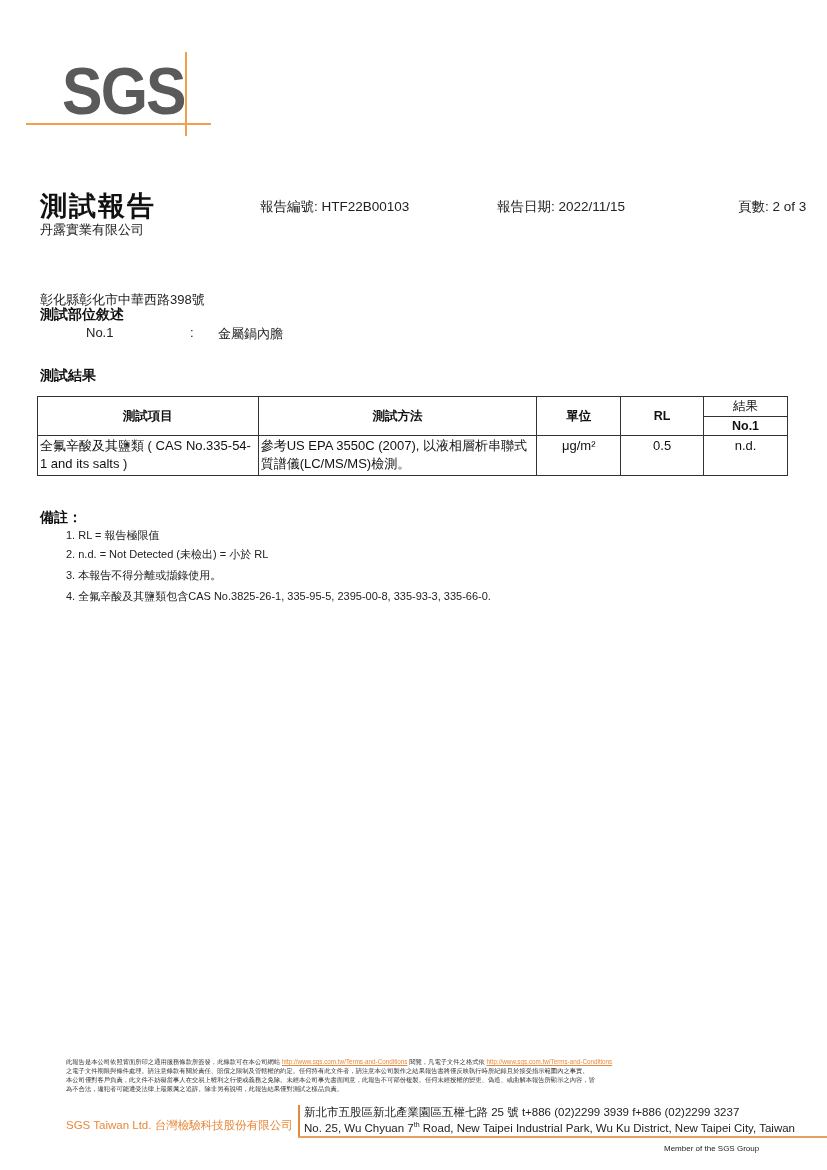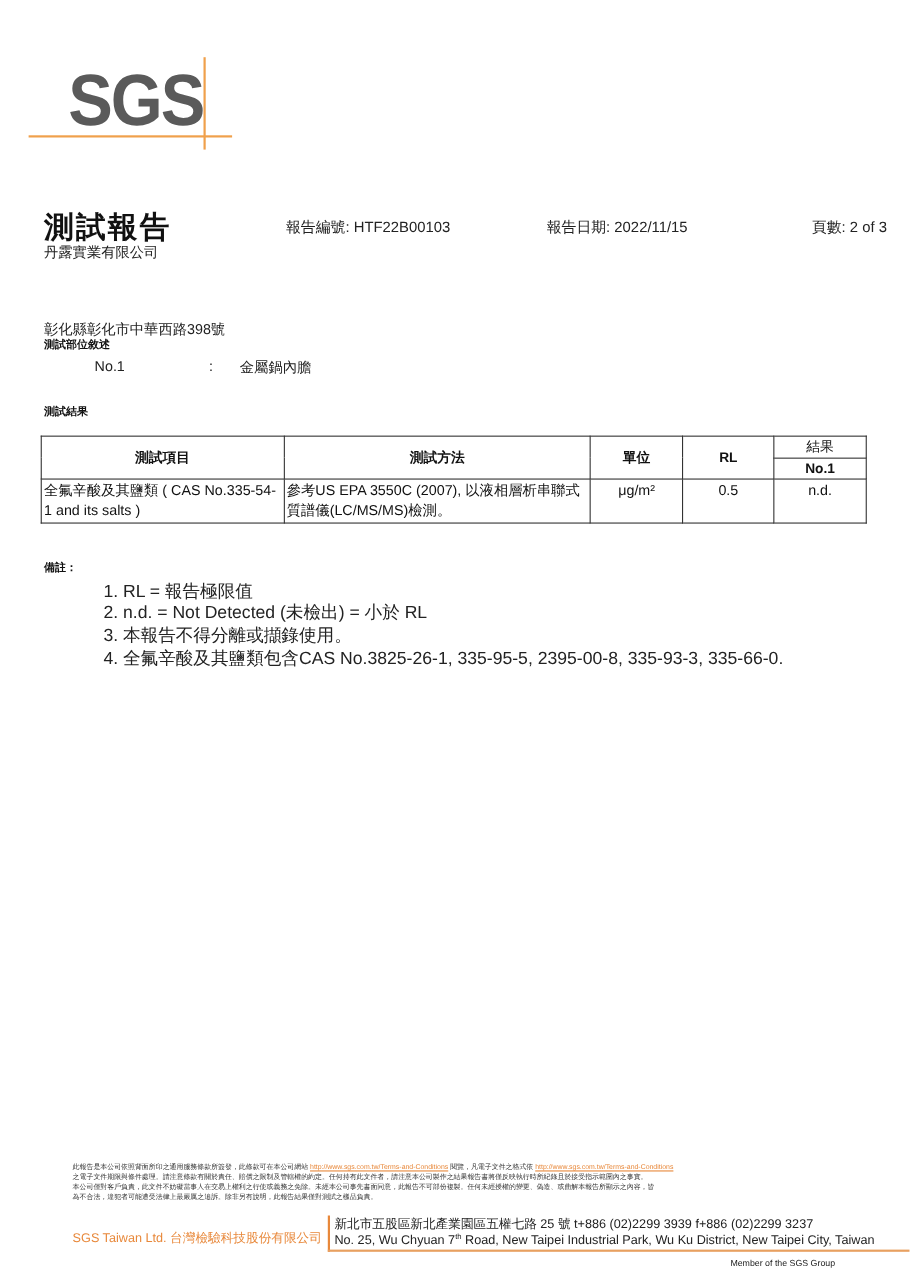--- a/index.html
+++ b/index.html
@@ -12,34 +12,34 @@
   .logo-text { position:absolute; left:36px; top:6px; font-family:"Liberation Sans", sans-serif;
                font-weight:bold; font-size:66px; letter-spacing:-2px; color:#5a5a5a;
                transform:scaleX(0.92); transform-origin:left top; line-height:66px; }
   .logo-hline { position:absolute; left:0; top:71px; width:185px; height:2px; background:#f0a04b; }
   .logo-vline { position:absolute; left:159px; top:0; width:2px; height:84px; background:#f0a04b; }
 
   .title { left:40px; top:188px; font-size:27px; font-weight:bold; letter-spacing:2px; color:#111; }
   .meta { font-size:13.5px; color:#222; top:198px; }
   .addr { font-size:13px; color:#222; left:40px; }
 
-  .sec-h { left:40px; font-size:10px; font-weight:bold; color:#111; }
+  .sec-h { left:40px; font-size:14px; font-weight:bold; color:#111; }
   .txt { font-size:13px; color:#222; }
 
   
   table.res { position:absolute; left:37px; top:396px; width:751px; border-collapse:collapse;
               font-size:13px; color:#111; }
   table.res td, table.res th { border:1.5px solid #333; padding:0 2px; }
   table.res th { font-weight:bold; font-size:12.5px; text-align:center; }
   .th-tall { height:38px; }
   .th-half { height:18px; }
   table.res td { vertical-align:top; height:38px; line-height:18px; padding-top:1px; }
   .c { text-align:center; }
 
-  .notes { left:66px; font-size:16px; color:#222;margin-left:28px; }
+  .notes { left:66px; font-size:11px; color:#222; }
 
   
   .fine { left:66px; font-size:6.3px; color:#333; line-height:9px; white-space:nowrap; }
   .fine a { color:#e8883a; text-decoration:underline; }
   .ft-company { left:66px; top:1118px; font-size:11.5px; color:#e8883a; }
   .ft-vline { position:absolute; left:298px; top:1105px; width:1.5px; height:33px; background:#e8883a; }
   .ft-hline { position:absolute; left:298px; top:1136px; width:529px; height:1.5px; background:#e8a060; }
   .ft-addr { left:304px; font-size:11.5px; color:#222; }
   .ft-member { left:664px; top:1144px; font-size:8px; color:#222; }
   sup { font-size:7px; }

